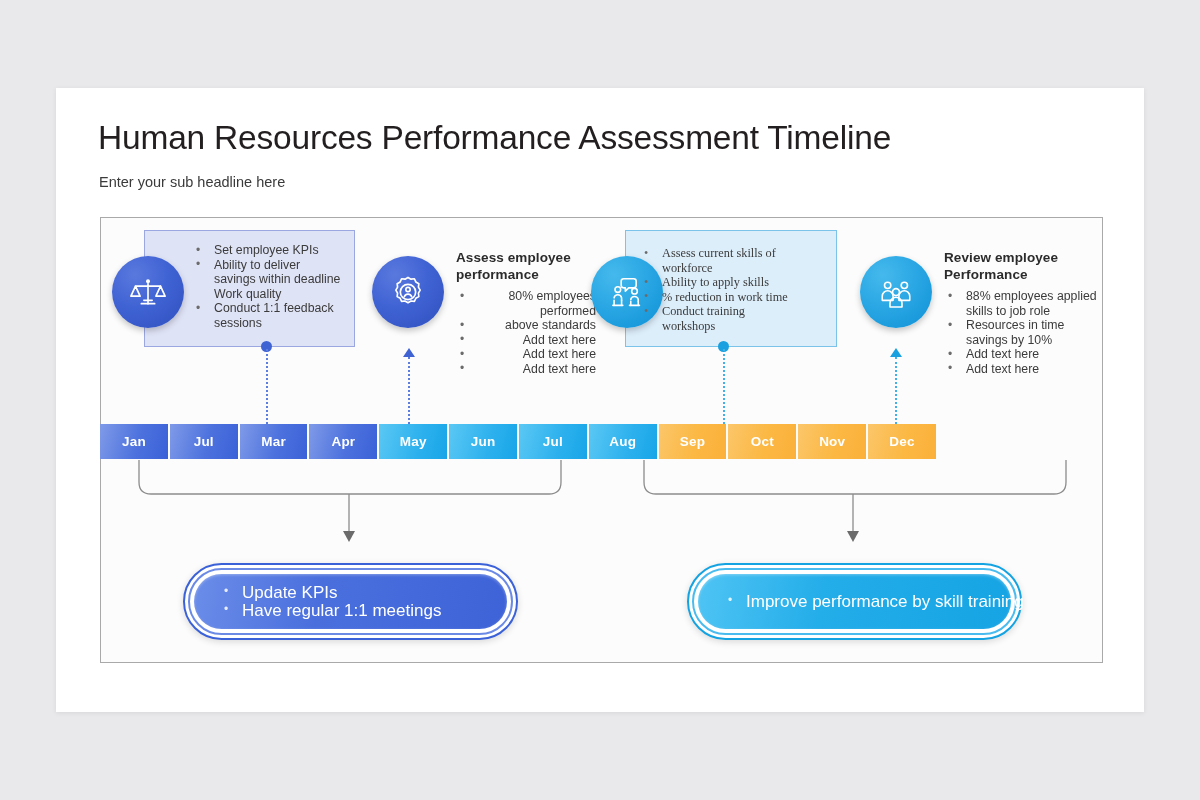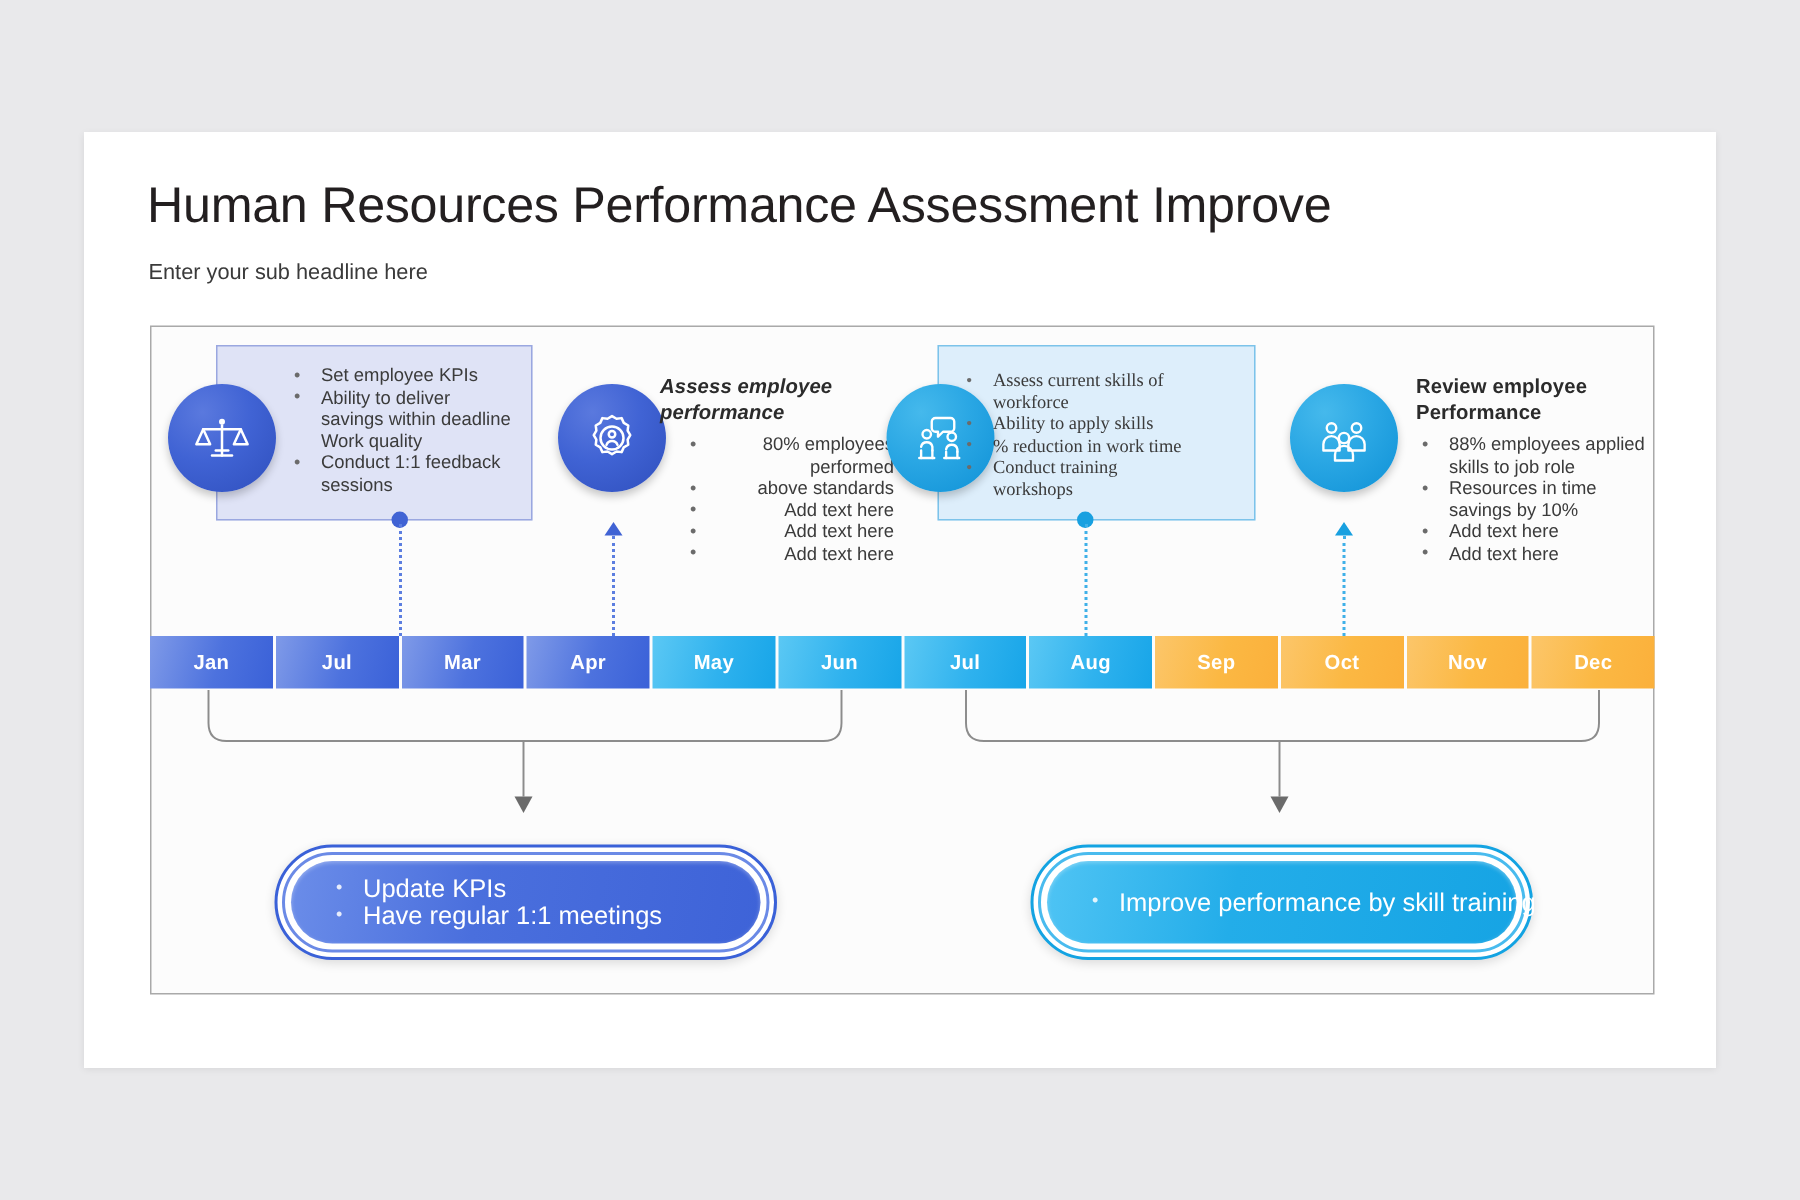--- a/index.html
+++ b/index.html
@@ -88,21 +88,21 @@
   .darrow {
     position: absolute; width: 0; height: 0;
     border-left: 6px solid transparent; border-right: 6px solid transparent;
     border-bottom: 9px solid #4063d4;
   }
   .darrow.cy { border-bottom-color: #18a0e0; }
 
   
   .months {
     position: absolute; left: 100px; top: 424px;
-    width: 1003px; height: 35px; display: flex;
+    width: 836px; height: 35px; display: flex;
   }
   .months .m {
     flex: 1 1 0; margin-right: 2px;
     display: flex; align-items: center; justify-content: center;
     color: #ffffff; font-size: 13.5px; font-weight: bold;
     letter-spacing: .2px;
   }
   .months .m:last-child { margin-right: 0; }
   .m.p  { background: linear-gradient(105deg, #7f9ae8 0%, #4d72de 55%, #3a61d8 100%); }
   .m.c  { background: linear-gradient(105deg, #5bc8f4 0%, #2fb2ee 55%, #17a5e8 100%); }
@@ -149,21 +149,21 @@
     font-size: 12px; color: rgba(255,255,255,.85);
   }
 </style>
 </head>
 <body>
 
 <div id="stage">
 
   <div class="card"></div>
 
-  <div class="title">Human Resources Performance Assessment Improve</div>
+  <div class="title">Human Resources Performance Assessment Timeline</div>
   <div class="subtitle">Enter your sub headline here</div>
 
   <div class="frame"></div>
 
   <div class="block">
     <div class="tbox b1" style="left:144px; top:230px; width:211px; height:117px;"></div>
     <div class="circle blue" style="left:112px; top:256px;">
       <svg viewBox="0 0 48 48">
         <g fill="none" stroke="#fff" stroke-width="2" stroke-linecap="round" stroke-linejoin="round">
           <circle cx="24" cy="11" r="2.4" fill="#fff" stroke="none"></circle>
@@ -193,21 +193,21 @@
     <div class="circle blue" style="left:372px; top:256px;">
       <svg viewBox="0 0 48 48">
         <g fill="none" stroke="#fff" stroke-width="2" stroke-linejoin="round" stroke-linecap="round">
           <path d="M24 6.5 l3.6 2.1 4.1-.5 1.7 3.8 3.6 2.1 -.5 4.1 2.1 3.6 -2.1 3.6 .5 4.1 -3.6 2.1 -1.7 3.8 -4.1-.5 -3.6 2.1 -3.6-2.1 -4.1 .5 -1.7-3.8 -3.6-2.1 .5-4.1 -2.1-3.6 2.1-3.6 -.5-4.1 3.6-2.1 1.7-3.8 4.1 .5 z"></path>
           <circle cx="24" cy="24" r="9.2"></circle>
           <circle cx="24" cy="21" r="2.6"></circle>
           <path d="M19.6 29.5 a4.7 4.7 0 0 1 8.8 0"></path>
         </g>
       </svg>
     </div>
-    <div class="hdg" style="left:440px; top:249px; width:130px;font-style:italic;">Assess employee performance</div>
+    <div class="hdg" style="left:456px; top:249px; width:130px;">Assess employee performance</div>
     <ul class="bl" style="left:456px; top:289px; width:140px;text-align:right;">
       <li class="dot">80% employees</li>
       <li class="cont">performed</li>
       <li class="dot">above standards</li>
       <li class="dot">Add text here</li>
       <li class="dot">Add text here</li>
       <li class="dot">Add text here</li>
     </ul>
     <div class="darrow" style="left:403px; top:348px;"></div>
     <div class="dline" style="left:408px; top:357px; height:67px;"></div>

